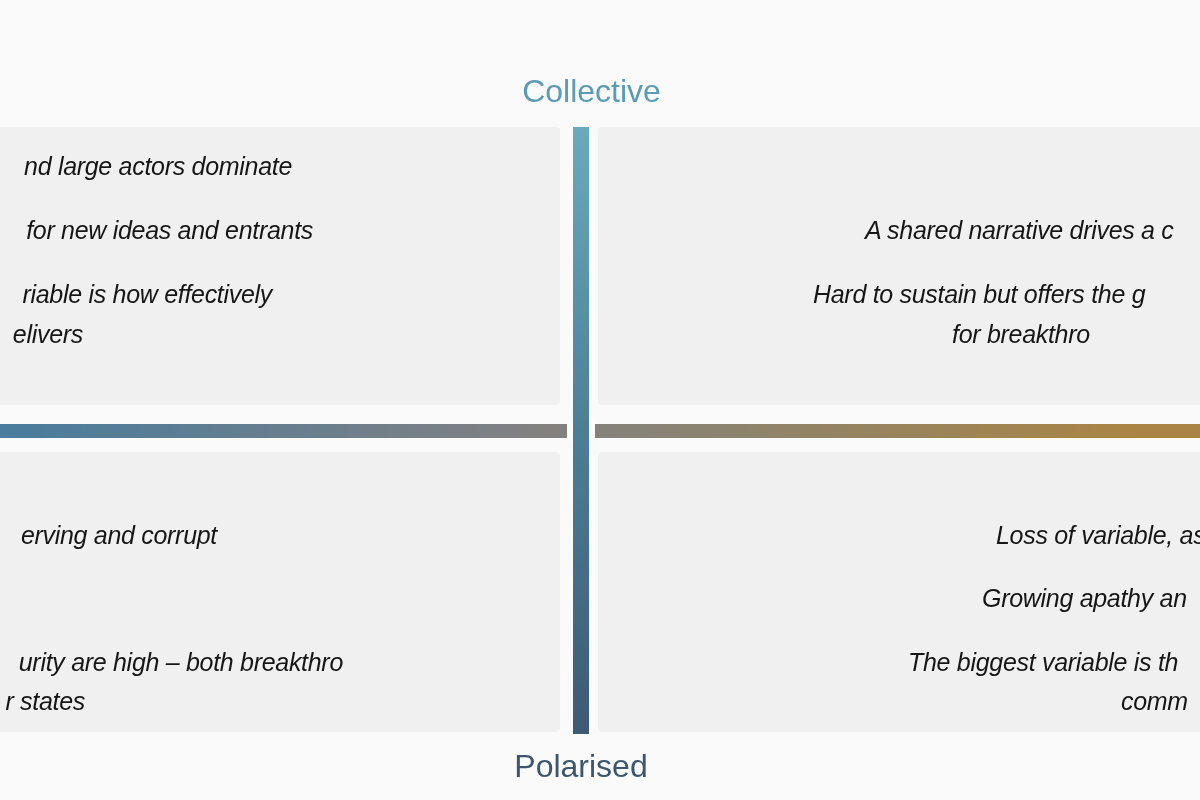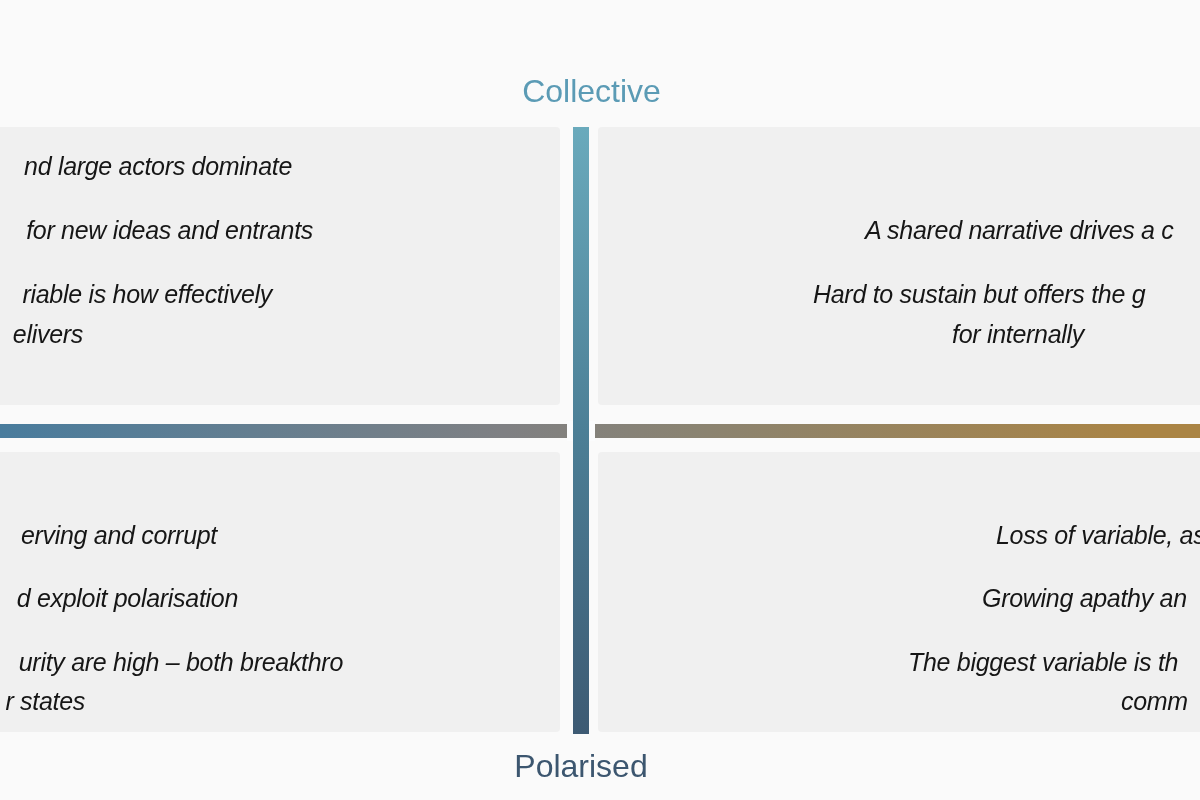--- a/index.html
+++ b/index.html
@@ -122,24 +122,23 @@
   <div class="axis-gap"></div>
   <div class="v-axis"></div>
 
   <div class="t tl1">nd large actors dominate</div>
   <div class="t tl2">for new ideas and entrants</div>
   <div class="t tl3">riable is how effectively</div>
   <div class="t tl4">elivers</div>
 
   <div class="t tr2">A shared narrative drives a c</div>
   <div class="t tr3">Hard to sustain but offers the g</div>
-  <div class="t tr4">for internally</div>
+  <div class="t tr4">for breakthro</div>
 
   <div class="t bl1">erving and corrupt</div>
-  <div class="t bl2">d exploit polarisation</div>
   <div class="t bl3">urity are high – both breakthro</div>
   <div class="t bl4">r states</div>
 
   <div class="t br1">Loss of variable, as</div>
   <div class="t br2">Growing apathy an</div>
   <div class="t br3">The biggest variable is th</div>
   <div class="t br4">comm</div>
 
   <div class="pole-label bottom">Polarised</div>
 

